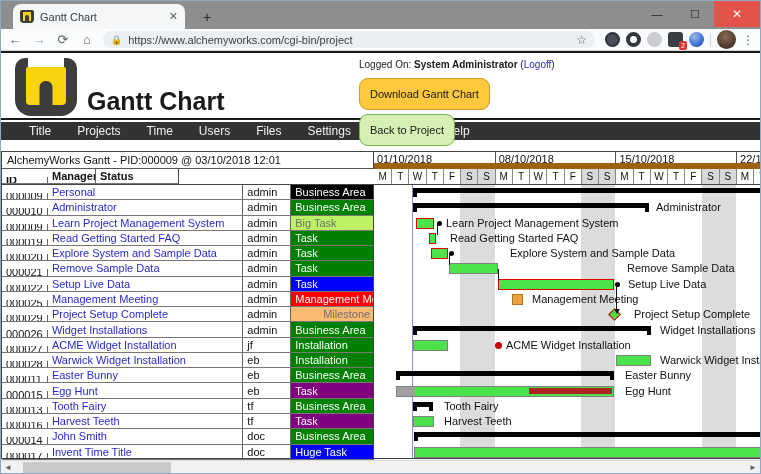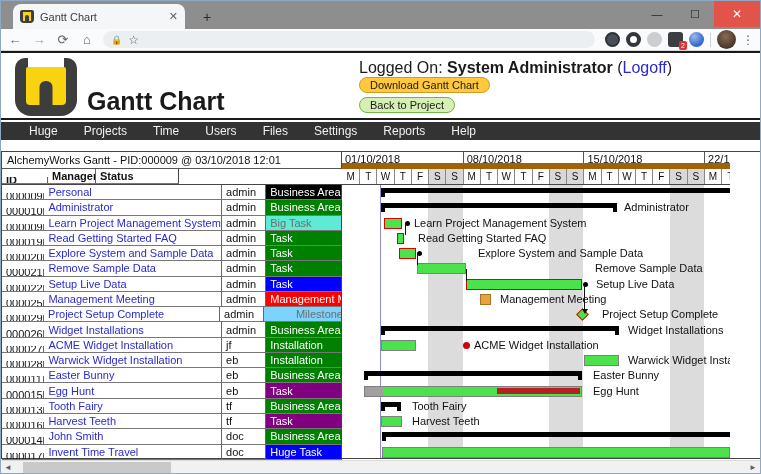--- a/index.html
+++ b/index.html
@@ -43,34 +43,34 @@
   
   .page { background:#fff; }
   .page-header { height:69px; border-top:2px solid #1a1a1a; border-bottom:2px solid #1a1a1a; position:relative; }
   .logo { position:absolute; left:14px; top:5px; width:62px; height:58px; }
   .logo-outer { position:absolute; inset:0; background:#3d3d3d; border-radius:10px 10px 16px 16px; }
   .logo-gap { position:absolute; top:0; left:13px; right:13px; height:9px; background:#fff; }
   .logo-yellow { position:absolute; top:9px; left:11px; right:11px; bottom:11px; background:#f8d410; border-radius:2px 2px 4px 4px; }
   .logo-notch { position:absolute; bottom:11px; left:50%; transform:translateX(-50%); width:13px; height:24px; background:#3d3d3d; border-radius:6px 6px 0 0; }
   .page-title { position:absolute; left:86px; top:34px; font-size:25px; font-weight:bold; color:#1a1a1a; }
   .header-center { position:absolute; left:358px; top:6px; }
-  .logged-on { font-size:16px; color:#1a1a1a; }
+  .logged-on { font-size:10px; color:#1a1a1a; margin-bottom:8px; }
   .logged-on b { font-weight:bold; }
   .logoff-link { color:#2a2acc; text-decoration:none; }
-  .hdr-btn { display:block; font-size:11px; color:#1a1a1a; border-radius:9px; padding:1px 10px; margin-bottom:4px; width:max-content; cursor:pointer; }
+  .hdr-btn { display:block; font-size:11px; color:#1a1a1a; border-radius:9px; padding:9px 10px; margin-bottom:4px; width:max-content; cursor:pointer; }
   .btn-yellow { background:#ffc83d; border:1px solid #cf9d1e; }
   .btn-green { background:#d5efb5; border:1px solid #74b54a;text-align:center; }
 
   
   .nav { margin-top:2px; height:18px; background:#333333; display:flex; align-items:center; padding-left:28px; gap:26px; }
   .nav-item { font-size:12px; color:#f1f1f1; cursor:pointer; }
 
   
   .content { margin-top:11px; display:flex; height:308px; border-top:1px solid #444; border-bottom:1px solid #444; }
-  .left-panel { width:341px; flex:none; border-left:1px solid #444; }
+  .left-panel { width:373px; flex:none; border-left:1px solid #444; }
   .t-info { height:17px; border-right:1px solid #444; border-bottom:1px solid #555; font-size:11px; color:#111; display:flex; align-items:center; padding-left:5px; white-space:nowrap; overflow:hidden; }
   .t-head { display:flex; height:16px; border-bottom:1px solid #444; font-weight:bold; }
   .t-row { display:flex; height:15.28px; }
   .t-cell { font-size:11px; color:#111; border-right:1px solid #666; border-bottom:1px solid #777; padding:0 4px; display:flex; align-items:center; white-space:nowrap; overflow:hidden; }
   .c-id { width:46px;margin-top:8px; }
   .c-title { width:196px; }
   .c-mgr { width:48px; }
   .c-status { width:83px; border-right:1px solid #444; }
   .title-link { color:#2a2acc; cursor:pointer; }
 
@@ -131,20 +131,21 @@
     </div>
   </div>
 
   <div class="toolbar">
     <span class="nav-ico">←</span>
     <span class="nav-ico dim">→</span>
     <span class="nav-ico">⟳</span>
     <span class="nav-ico">⌂</span>
     <div class="omnibox">
       <span class="lock-icon">🔒</span>
+      <span class="url-text">https://www.alchemyworks.com/cgi-bin/project</span>
       <span class="star-icon">☆</span>
     </div>
     <div class="ext-area">
       <span class="ext ext1"></span>
       <span class="ext ext2"></span>
       <span class="ext ext3"></span>
       <span class="ext ext4">
           <span class="ext-badge">2</span>
         </span>
       <span class="ext ext5"></span>
@@ -168,21 +169,21 @@
           <span>Logged On:</span>
           <b>System Administrator</b>
           (<a href="#" class="logoff-link">Logoff</a>)
         </div>
         <div class="hdr-btn btn-yellow">Download Gantt Chart</div>
         <div class="hdr-btn btn-green">Back to Project</div>
       </div>
     </div>
 
     <div class="nav" id="nav-bar">
-        <div class="nav-item">Huge</div>
+        <div class="nav-item">Title</div>
         <div class="nav-item">Projects</div>
         <div class="nav-item">Time</div>
         <div class="nav-item">Users</div>
         <div class="nav-item">Files</div>
         <div class="nav-item">Settings</div>
         <div class="nav-item">Reports</div>
         <div class="nav-item">Help</div>
       </div>
 
     <div class="content">
@@ -209,21 +210,21 @@
               </div>
               <div class="t-cell c-mgr">admin</div>
               <div class="t-cell c-status" style="background: rgb(0, 128, 0); color: rgb(255, 255, 255); font-weight: normal;">Business Area</div>
             </div>
             <div class="t-row">
               <div class="t-cell c-id">000009</div>
               <div class="t-cell c-title">
                 <span class="title-link">Learn Project Management System</span>
               </div>
               <div class="t-cell c-mgr">admin</div>
-              <div class="t-cell c-status" style="background: #5eead4; color: rgb(110, 110, 110); font-weight: normal;">Big Task</div>
+              <div class="t-cell c-status" style="background: #bef264; color: rgb(110, 110, 110); font-weight: normal;">Big Task</div>
             </div>
             <div class="t-row">
               <div class="t-cell c-id">000019</div>
               <div class="t-cell c-title">
                 <span class="title-link">Read Getting Started FAQ</span>
               </div>
               <div class="t-cell c-mgr">admin</div>
               <div class="t-cell c-status" style="background: rgb(0, 128, 0); color: rgb(255, 255, 255); font-weight: normal;">Task</div>
             </div>
             <div class="t-row">
@@ -257,21 +258,21 @@
               </div>
               <div class="t-cell c-mgr">admin</div>
               <div class="t-cell c-status" style="background: rgb(255, 0, 0); color: rgb(255, 255, 255); font-weight: normal;">Management Meeting</div>
             </div>
             <div class="t-row">
               <div class="t-cell c-id">000029</div>
               <div class="t-cell c-title">
                 <span class="title-link">Project Setup Complete</span>
               </div>
               <div class="t-cell c-mgr">admin</div>
-              <div class="t-cell c-status" style="background: #7dd3fc; color: rgb(110, 110, 110); font-weight: normal; padding-left: 32px;">Milestone</div>
+              <div class="t-cell c-status" style="background: #fdba74; color: rgb(110, 110, 110); font-weight: normal; padding-left: 32px;">Milestone</div>
             </div>
             <div class="t-row">
               <div class="t-cell c-id">000026</div>
               <div class="t-cell c-title">
                 <span class="title-link">Widget Installations</span>
               </div>
               <div class="t-cell c-mgr">admin</div>
               <div class="t-cell c-status" style="background: rgb(0, 128, 0); color: rgb(255, 255, 255); font-weight: normal;">Business Area</div>
             </div>
             <div class="t-row">
@@ -326,21 +327,21 @@
               <div class="t-cell c-id">000014</div>
               <div class="t-cell c-title">
                 <span class="title-link">John Smith</span>
               </div>
               <div class="t-cell c-mgr">doc</div>
               <div class="t-cell c-status" style="background: rgb(0, 128, 0); color: rgb(255, 255, 255); font-weight: normal;">Business Area</div>
             </div>
             <div class="t-row">
               <div class="t-cell c-id">000017</div>
               <div class="t-cell c-title">
-                <span class="title-link">Invent Time Travel</span>
+                <span class="title-link">Invent Time Title</span>
               </div>
               <div class="t-cell c-mgr">doc</div>
               <div class="t-cell c-status" style="background: rgb(0, 0, 255); color: rgb(255, 255, 255); font-weight: normal;">Huge Task</div>
             </div>
           </div>
       </div>
       <div class="chart-panel">
         <div class="week-row" id="week-row">
             <div class="week-cell" style="width: 120.711px;">01/10/2018</div>
             <div class="week-cell" style="width: 120.711px;">08/10/2018</div>

